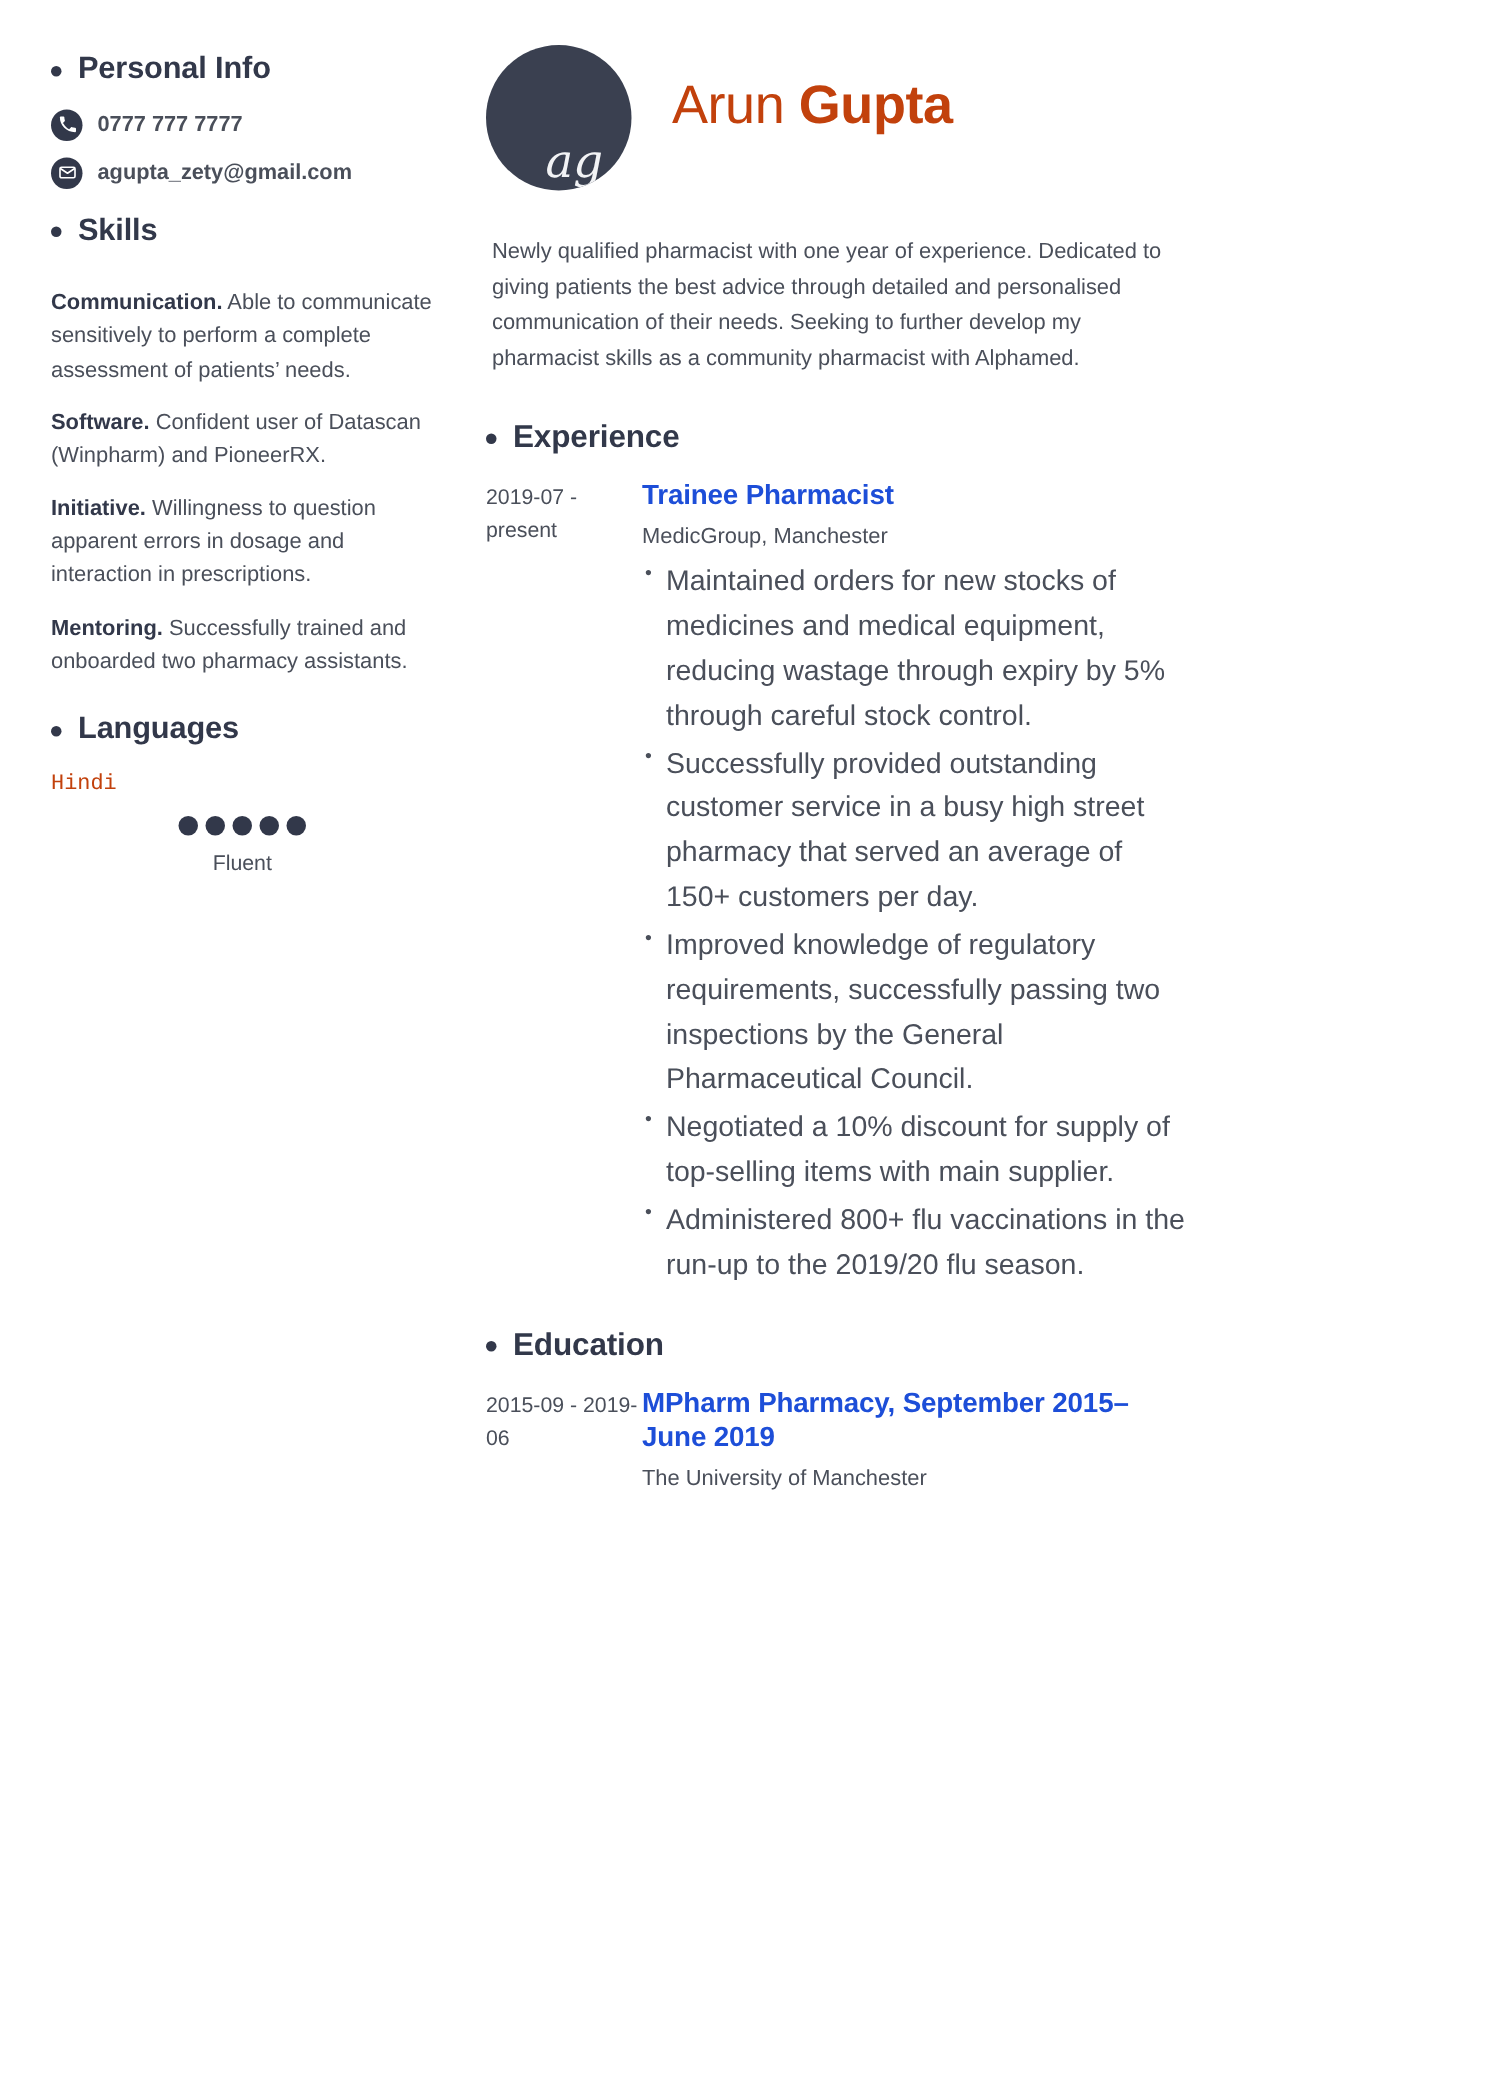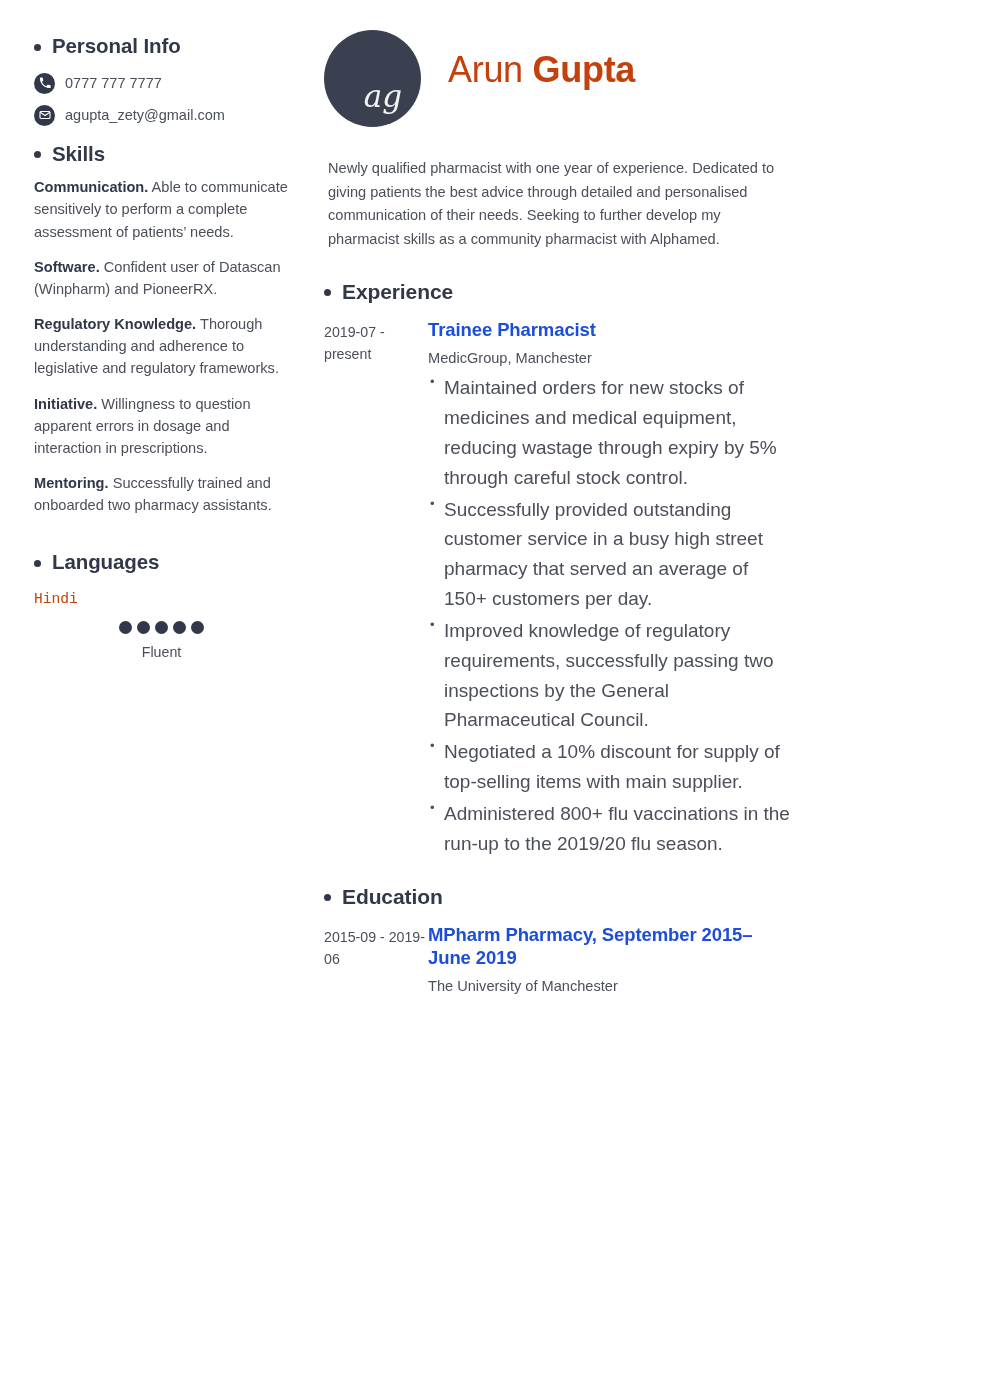--- a/index.html
+++ b/index.html
@@ -61,20 +61,21 @@
     top: 1px;
   }
   .left-col .section-title { font-size: 20.5px; }
   .right-col .section-title { font-size: 21px; }
 
   
   .contact-list {
     margin: 14px 0 0 0;
     padding: 0;
     list-style: none;
+    font-weight: bold;
   }
   .contact-item {
     display: flex;
     align-items: center;
     margin-bottom: 11px;
     font-size: 14.5px;
     color: #4a4f5a;
   }
   .contact-icon {
     width: 21px;
@@ -85,21 +86,21 @@
     flex: 0 0 auto;
     display: flex;
     align-items: center;
     justify-content: center;
   }
   .contact-icon svg { display: block; }
   .contact-text { line-height: 1.3; }
 
   
   .skills-list {
-    margin: 10px 0 0 0;
+    margin: 25px 0 0 0;
     padding: 0;
     list-style: none;
   }
   .skill-item {
     font-size: 14.6px;
     line-height: 1.52;
     color: #4a4f5a;
     margin-bottom: 13px;
   }
   .skill-name {
@@ -148,21 +149,21 @@
     height: 97px;
     border-radius: 50%;
     background: #3a4050;
     flex: 0 0 auto;
     position: relative;
     overflow: hidden;
   }
   .avatar-initials {
     position: absolute;
     right: 19px;
-    bottom: 15px;
+    bottom: 3px;
     font-family: "DejaVu Serif", "Liberation Serif", serif;
     font-style: italic;
     font-size: 31px;
     color: #f2f3f5;
     line-height: 1;
     letter-spacing: 0px;
   }
   .name-wrap {
     margin-left: 27px;
     padding-top: 20px;
@@ -280,35 +281,31 @@
       <ul class="skills-list">
         <li class="skill-item">
           <span class="skill-name">Communication.</span>
           <span>Able to communicate sensitively to perform a complete assessment of patients’ needs.</span>
         </li>
         <li class="skill-item">
           <span class="skill-name">Software.</span>
           <span>Confident user of Datascan (Winpharm) and PioneerRX.</span>
         </li>
         <li class="skill-item">
-          <span class="skill-name">Regulatory Knowledge.</span>
-          <span>Thorough understanding and adherence to legislative and regulatory frameworks.</span>
-        </li>
-        <li class="skill-item">
           <span class="skill-name">Initiative.</span>
           <span>Willingness to question apparent errors in dosage and interaction in prescriptions.</span>
         </li>
         <li class="skill-item">
           <span class="skill-name">Mentoring.</span>
           <span>Successfully trained and onboarded two pharmacy assistants.</span>
         </li>
       </ul>
     </section>
 
-    <section style="margin-top:34px;">
+    <section style="margin-top:22px;">
       <h2 class="section-title">
         <span class="sec-bullet"></span>
         <span>Languages</span>
       </h2>
       <div class="lang-block">
         <div class="lang-name">Hindi</div>
         <div class="lang-rating">
           <span class="dots">
             <span class="dot"></span>
             <span class="dot"></span>

